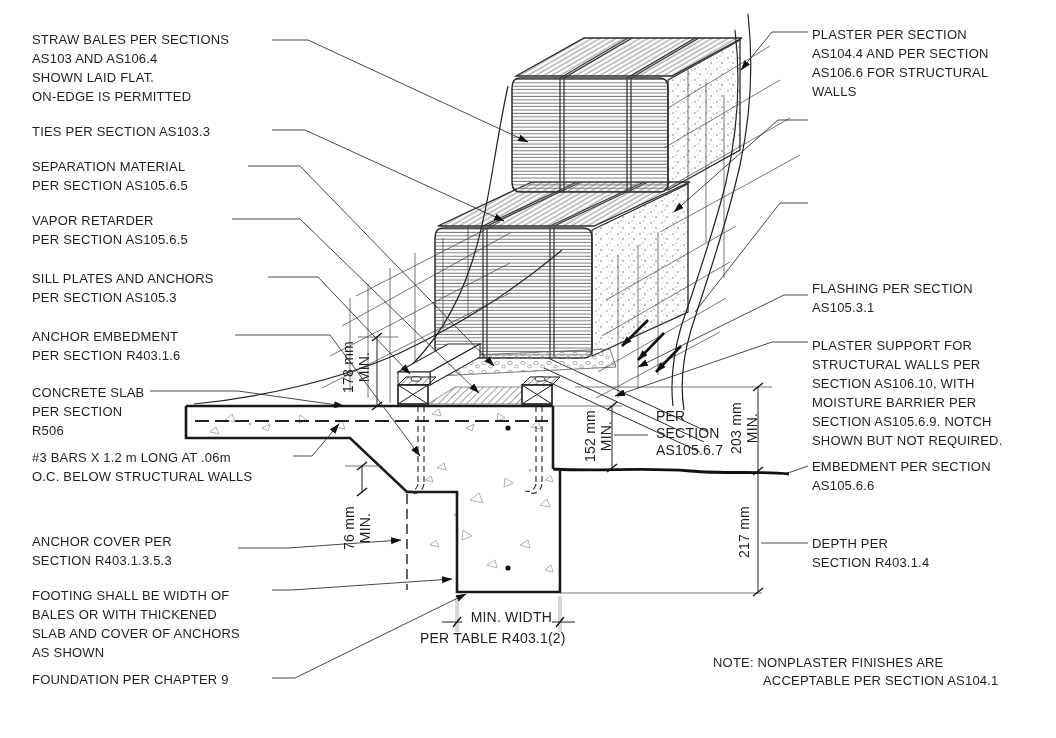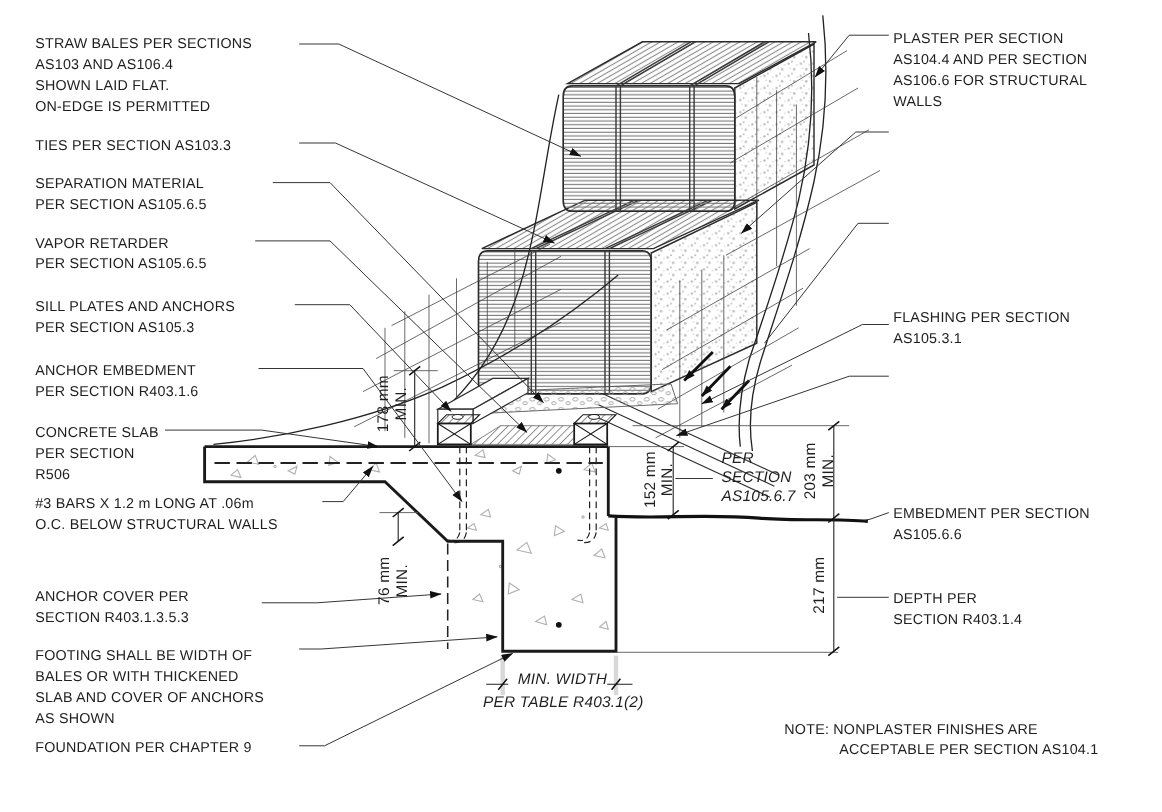--- a/index.html
+++ b/index.html
@@ -11,21 +11,21 @@
   .lbl{
     position:absolute;font-size:13px;line-height:19px;letter-spacing:.2px;
     white-space:pre-wrap;color:#1f1f1f;
   }
   .dim{
     position:absolute;font-size:14px;line-height:16px;letter-spacing:.2px;
     text-align:center;transform:rotate(-90deg);white-space:pre-wrap;color:#1f1f1f;
   }
   .dimh{
     position:absolute;font-size:14px;line-height:16px;letter-spacing:.2px;
-    white-space:pre-wrap;color:#1f1f1f;font-style:italic;
+    white-space:pre-wrap;color:#1f1f1f;
   }
   .bgw{background:#fff;}
 </style>
 </head>
 <body>
 
 <div class="canvas">
 
 <svg width="1056" height="738" viewBox="0 0 1056 738">
   <defs>
@@ -291,36 +291,42 @@
 SLAB AND COVER OF ANCHORS
 AS SHOWN</div>
 <div class="lbl" style="left:32px;top:670px">FOUNDATION PER CHAPTER 9</div>
 
 <div class="lbl" style="left:812px;top:25px">PLASTER PER SECTION
 AS104.4 AND PER SECTION
 AS106.6 FOR STRUCTURAL
 WALLS</div>
 <div class="lbl" style="left:812px;top:279px">FLASHING PER SECTION
 AS105.3.1</div>
+<div class="lbl" style="left:812px;top:336px">PLASTER SUPPORT FOR
+STRUCTURAL WALLS PER
+SECTION AS106.10, WITH
+MOISTURE BARRIER PER
+SECTION AS105.6.9. NOTCH
+SHOWN BUT NOT REQUIRED.</div>
 <div class="lbl" style="left:812px;top:457px">EMBEDMENT PER SECTION
 AS105.6.6</div>
 <div class="lbl" style="left:812px;top:534px">DEPTH PER
 SECTION R403.1.4</div>
 
 <div class="dim" style="left:318px;top:351px;width:76px">178 mm
 MIN.</div>
 <div class="dim" style="left:560px;top:420px;width:76px">152 mm
 MIN.</div>
 <div class="dim" style="left:706px;top:412px;width:76px">203 mm
 MIN.</div>
 <div class="dim" style="left:706px;top:524px;width:76px">217 mm</div>
 <div class="dim" style="left:319px;top:512px;width:76px">76 mm
 MIN.</div>
 <div class="dimh" style="left:656px;top:408px;width:95px;line-height:17px">PER
 SECTION
 AS105.6.7</div>
 <div class="dimh bgw" style="left:462px;top:609px;width:90px;text-align:right">MIN. WIDTH</div>
-<div class="dimh" style="left:420px;top:630px;width:165px;text-align:right">PER TABLE R403.1(2)</div>
+<div class="dimh" style="left:420px;top:630px;width:165px;text-align:left">PER TABLE R403.1(2)</div>
 
 <div class="lbl" style="left:713px;top:653px">NOTE: NONPLASTER FINISHES ARE</div>
 <div class="lbl" style="left:763px;top:671px">ACCEPTABLE PER SECTION AS104.1</div>
 
 </div>
 
 </body></html>

